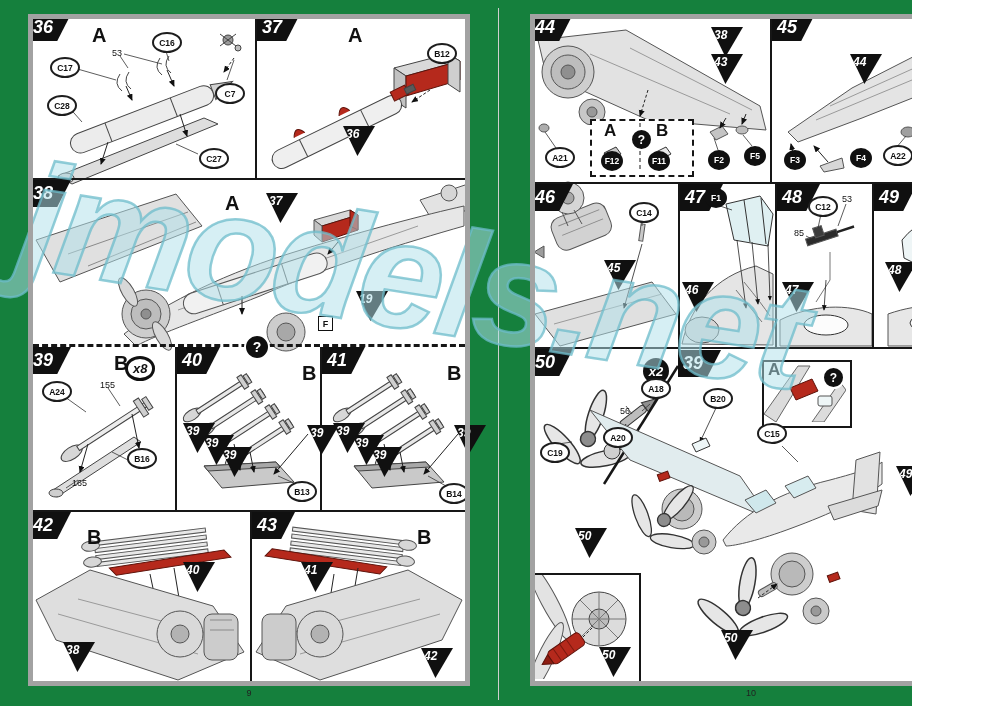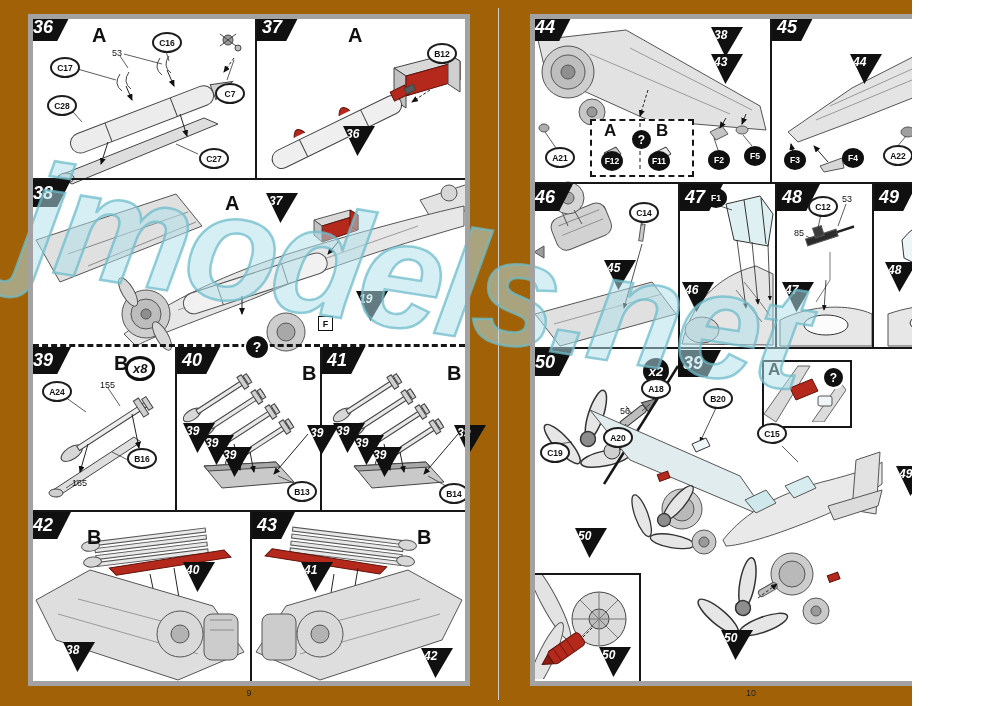--- a/index.html
+++ b/index.html
@@ -1,16 +1,16 @@
 <!DOCTYPE html>
 <html><head>
 <meta charset="utf-8">
 <style>
   html,body{margin:0;padding:0;background:#fff;font-family:"Liberation Sans","DejaVu Sans",sans-serif;}
-  #stage{position:relative;width:912px;height:706px;background:#a16207;overflow:hidden;}
+  #stage{position:relative;width:912px;height:706px;background:#15803d;overflow:hidden;}
   .page{position:absolute;top:14px;width:442px;height:672px;background:#fff;}
   #pageL{left:28px;} #pageR{left:530px;}
   .frame{position:absolute;inset:0;border:5px solid #a2a2a2;z-index:45;pointer-events:none;}
   .art{position:absolute;left:0;top:0;z-index:1;}
   .dv{position:absolute;background:#161616;z-index:6;}
   .dvd{position:absolute;border-top:3px dashed #161616;height:0;z-index:6;}
   .nbox{position:absolute;width:38px;height:27px;background:#101010;color:#fff;
         font-weight:bold;font-style:italic;font-size:18px;line-height:26px;padding-left:5px;
         clip-path:polygon(0 0,100% 0,68% 100%,0 100%);z-index:20;}
   .vl{position:absolute;font-size:20px;font-weight:bold;color:#111;z-index:18;}
@@ -520,21 +520,21 @@
     <div class="cob" style="left:9px;top:30px">F12</div>
     <div class="cob" style="left:56px;top:30px">F11</div>
   </div>
   <div class="cob" style="left:178px;top:136px">F2</div>
   <div class="cob" style="left:214px;top:132px">F5</div>
 
   <div class="tri" style="left:320px;top:40px">
         <span>44</span>
       </div>
   <div class="cob" style="left:254px;top:136px">F3</div>
-  <div class="cob" style="left:312px;top:134px">F4</div>
+  <div class="cob" style="left:320px;top:134px">F4</div>
   <div class="co" style="left:353px;top:131px">A22</div>
 
   <div class="co" style="left:99px;top:188px">C14</div>
   <div class="tri" style="left:74px;top:246px">
         <span>45</span>
       </div>
   <div class="cob" style="left:175px;top:174px">F1</div>
   <div class="tri" style="left:152px;top:268px">
         <span>46</span>
       </div>

